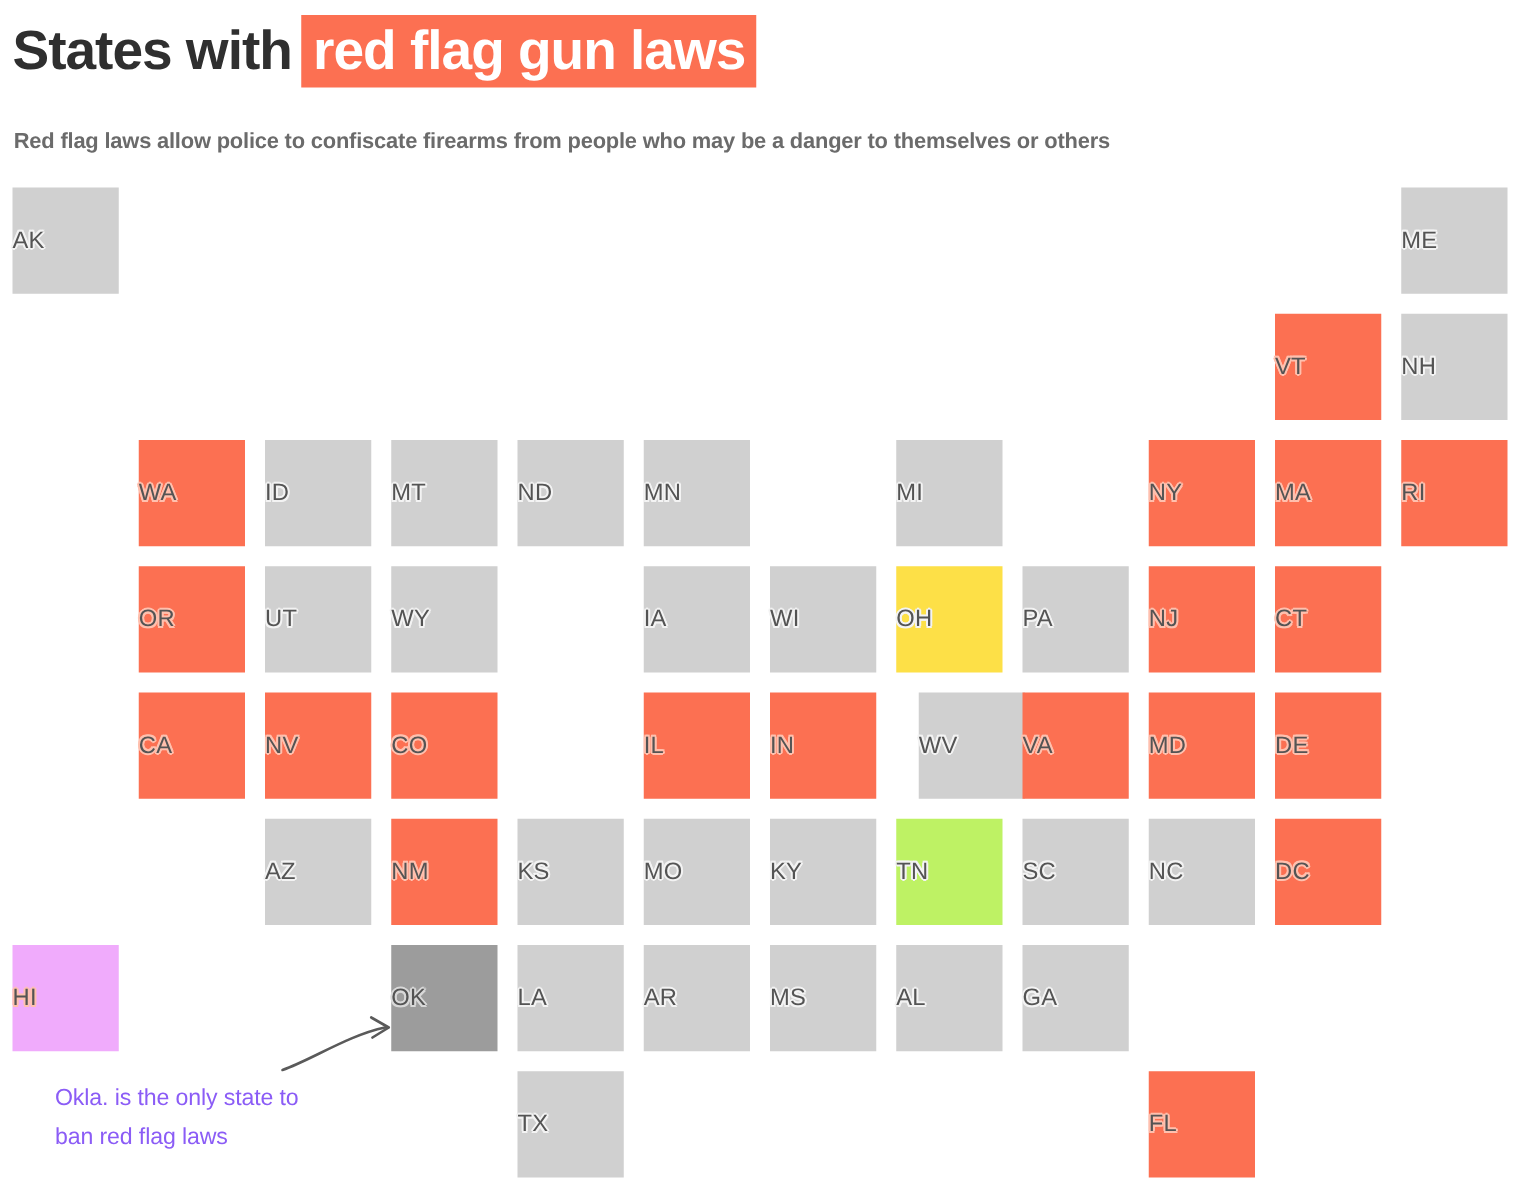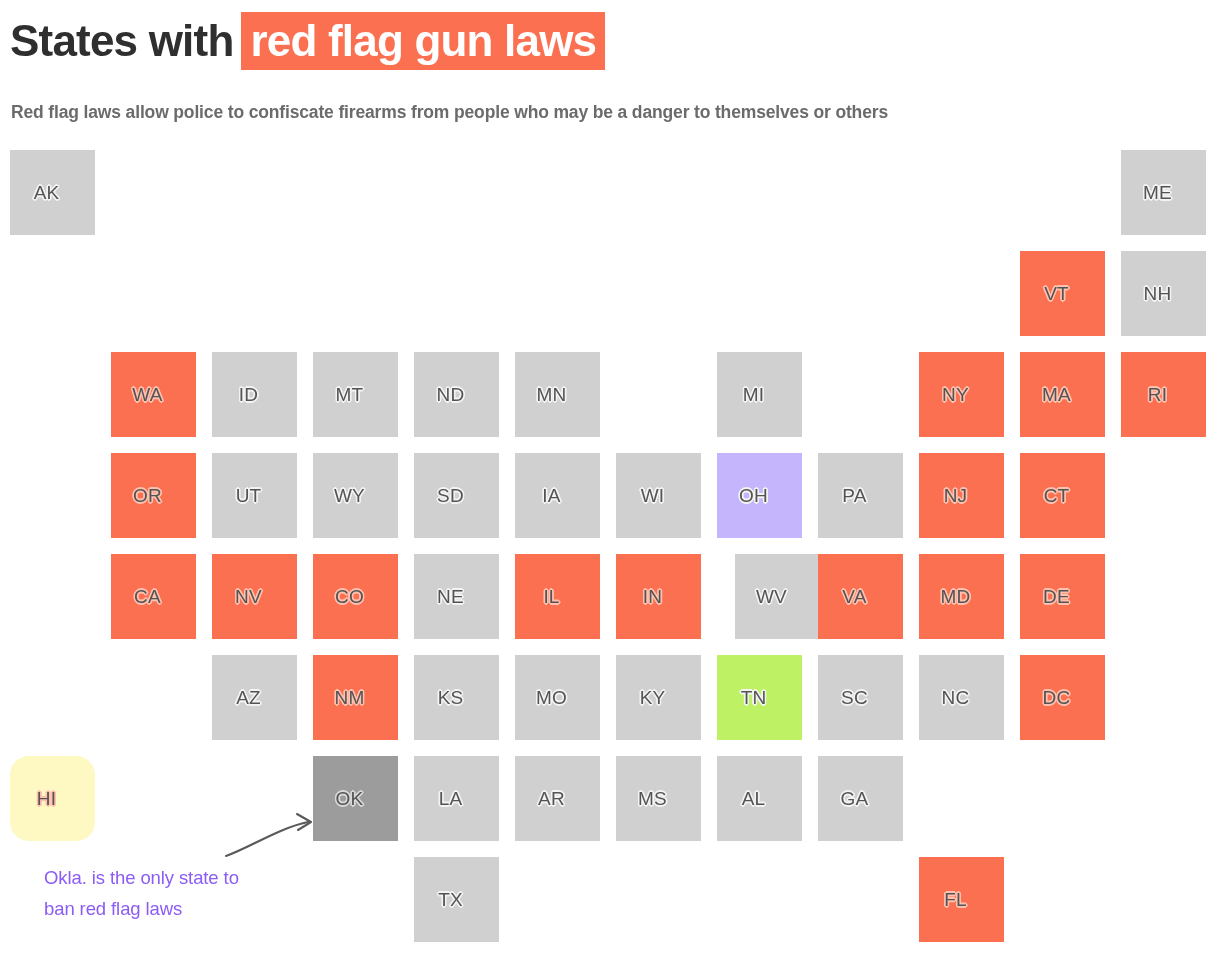--- a/index.html
+++ b/index.html
@@ -68,21 +68,21 @@
     width: 85px;
     height: 85px;
     box-sizing: border-box;
   }
   .tile .tile-label {
     position: absolute;
     left: 0;
     right: 12px;
     top: 50%;
     transform: translateY(-50%);
-    text-align: center;
+    text-align: left;
     font-size: 19px;
     font-weight: 400;
     letter-spacing: 0.2px;
     color: #545454;
   }
   .tile.no .tile-label {
     text-shadow:
       1.6px 0 0 #f3f3f3, -1.6px 0 0 #f3f3f3,
       0 1.6px 0 #f3f3f3, 0 -1.6px 0 #f3f3f3,
       1.2px 1.2px 0 #f3f3f3, -1.2px 1.2px 0 #f3f3f3,
@@ -177,53 +177,47 @@
     </div>
     <div class="tile yes" style="left: 111px; top: 453px; background: rgb(252, 112, 82);">
       <span class="tile-label">OR</span>
     </div>
     <div class="tile no" style="left: 212px; top: 453px; background: rgb(208, 208, 208);">
       <span class="tile-label">UT</span>
     </div>
     <div class="tile no" style="left: 313px; top: 453px; background: rgb(208, 208, 208);">
       <span class="tile-label">WY</span>
     </div>
-    <div class="tile no" style="left: 414px; top: 453px; background: rgb(208, 208, 208);">
-      <span class="tile-label">SD</span>
-    </div>
     <div class="tile no" style="left: 515px; top: 453px; background: rgb(208, 208, 208);">
       <span class="tile-label">IA</span>
     </div>
     <div class="tile no" style="left: 616px; top: 453px; background: rgb(208, 208, 208);">
       <span class="tile-label">WI</span>
     </div>
-    <div class="tile no" style="left: 717px; top: 453px; background: #c4b5fd;">
+    <div class="tile no" style="left: 717px; top: 453px; background: #fde047;">
       <span class="tile-label">OH</span>
     </div>
     <div class="tile no" style="left: 818px; top: 453px; background: rgb(208, 208, 208);">
       <span class="tile-label">PA</span>
     </div>
     <div class="tile yes" style="left: 919px; top: 453px; background: rgb(252, 112, 82);">
       <span class="tile-label">NJ</span>
     </div>
     <div class="tile yes" style="left: 1020px; top: 453px; background: rgb(252, 112, 82);">
       <span class="tile-label">CT</span>
     </div>
     <div class="tile yes" style="left: 111px; top: 554px; background: rgb(252, 112, 82);">
       <span class="tile-label">CA</span>
     </div>
     <div class="tile yes" style="left: 212px; top: 554px; background: rgb(252, 112, 82);">
       <span class="tile-label">NV</span>
     </div>
     <div class="tile yes" style="left: 313px; top: 554px; background: rgb(252, 112, 82);">
       <span class="tile-label">CO</span>
     </div>
-    <div class="tile no" style="left: 414px; top: 554px; background: rgb(208, 208, 208);">
-      <span class="tile-label">NE</span>
-    </div>
     <div class="tile yes" style="left: 515px; top: 554px; background: rgb(252, 112, 82);">
       <span class="tile-label">IL</span>
     </div>
     <div class="tile yes" style="left: 616px; top: 554px; background: rgb(252, 112, 82);">
       <span class="tile-label">IN</span>
     </div>
     <div class="tile no" style="left: 717px; top: 554px; background: rgb(208, 208, 208); margin-left: 18px;">
       <span class="tile-label">WV</span>
     </div>
     <div class="tile yes" style="left: 818px; top: 554px; background: rgb(252, 112, 82); padding-left: 16px;">
@@ -255,21 +249,21 @@
     </div>
     <div class="tile no" style="left: 818px; top: 655px; background: rgb(208, 208, 208);">
       <span class="tile-label">SC</span>
     </div>
     <div class="tile no" style="left: 919px; top: 655px; background: rgb(208, 208, 208);">
       <span class="tile-label">NC</span>
     </div>
     <div class="tile yes" style="left: 1020px; top: 655px; background: rgb(252, 112, 82);">
       <span class="tile-label">DC</span>
     </div>
-    <div class="tile yes" style="left: 10px; top: 756px; background: #fef9c3; border-radius: 19px;">
+    <div class="tile yes" style="left: 10px; top: 756px; background: #f0abfc;">
       <span class="tile-label">HI</span>
     </div>
     <div class="tile ban" style="left: 313px; top: 756px; background: rgb(156, 156, 156);">
       <span class="tile-label">OK</span>
     </div>
     <div class="tile no" style="left: 414px; top: 756px; background: rgb(208, 208, 208);">
       <span class="tile-label">LA</span>
     </div>
     <div class="tile no" style="left: 515px; top: 756px; background: rgb(208, 208, 208);">
       <span class="tile-label">AR</span>

